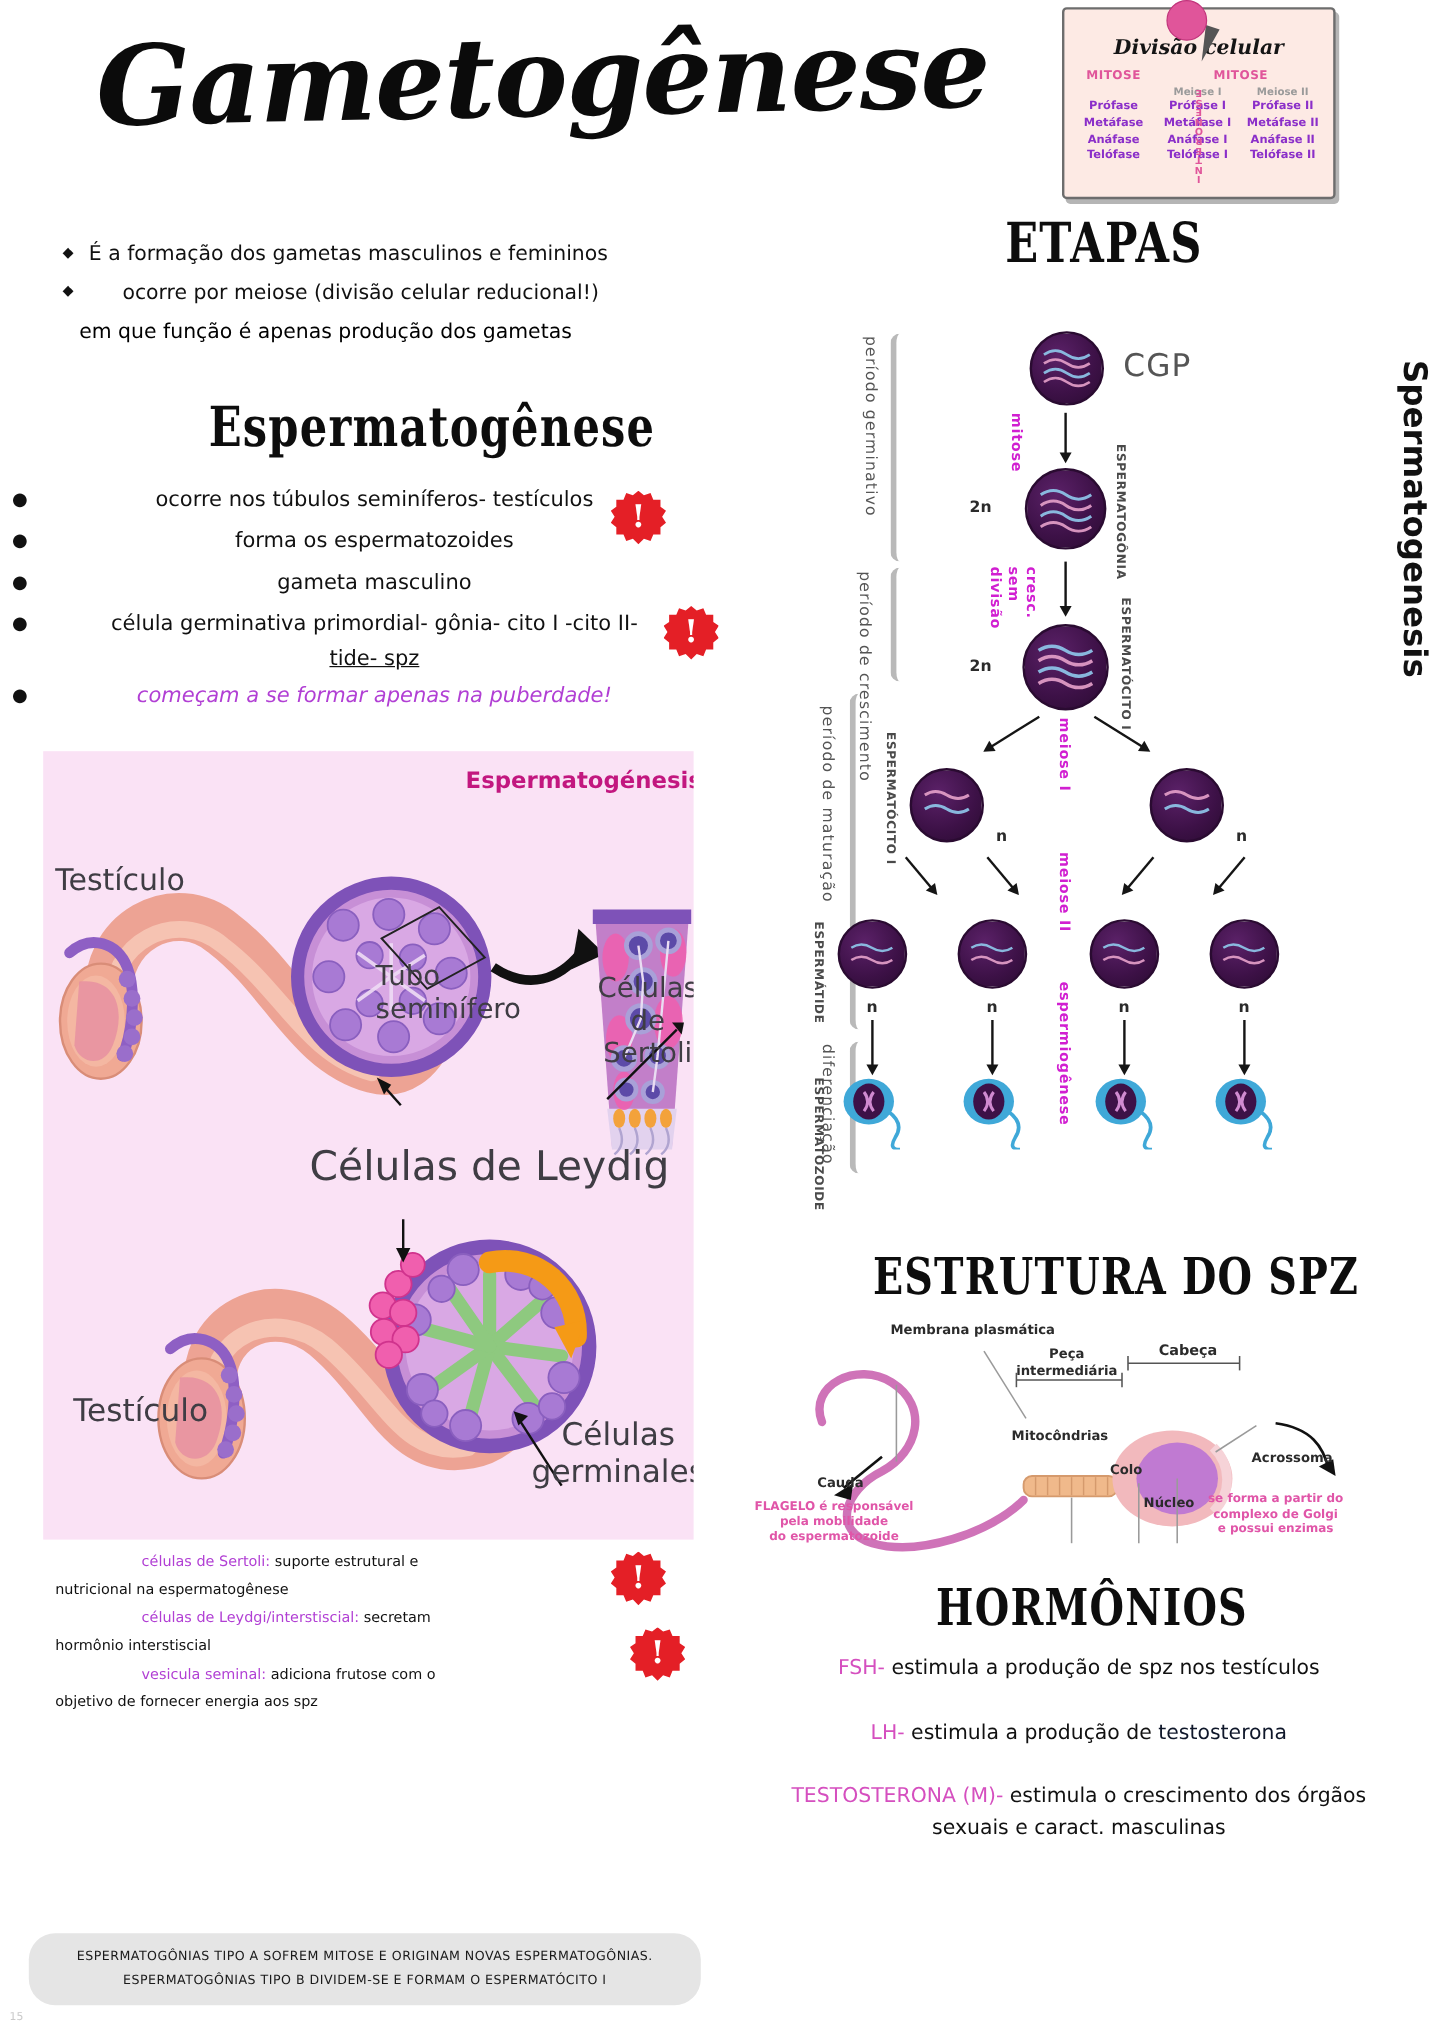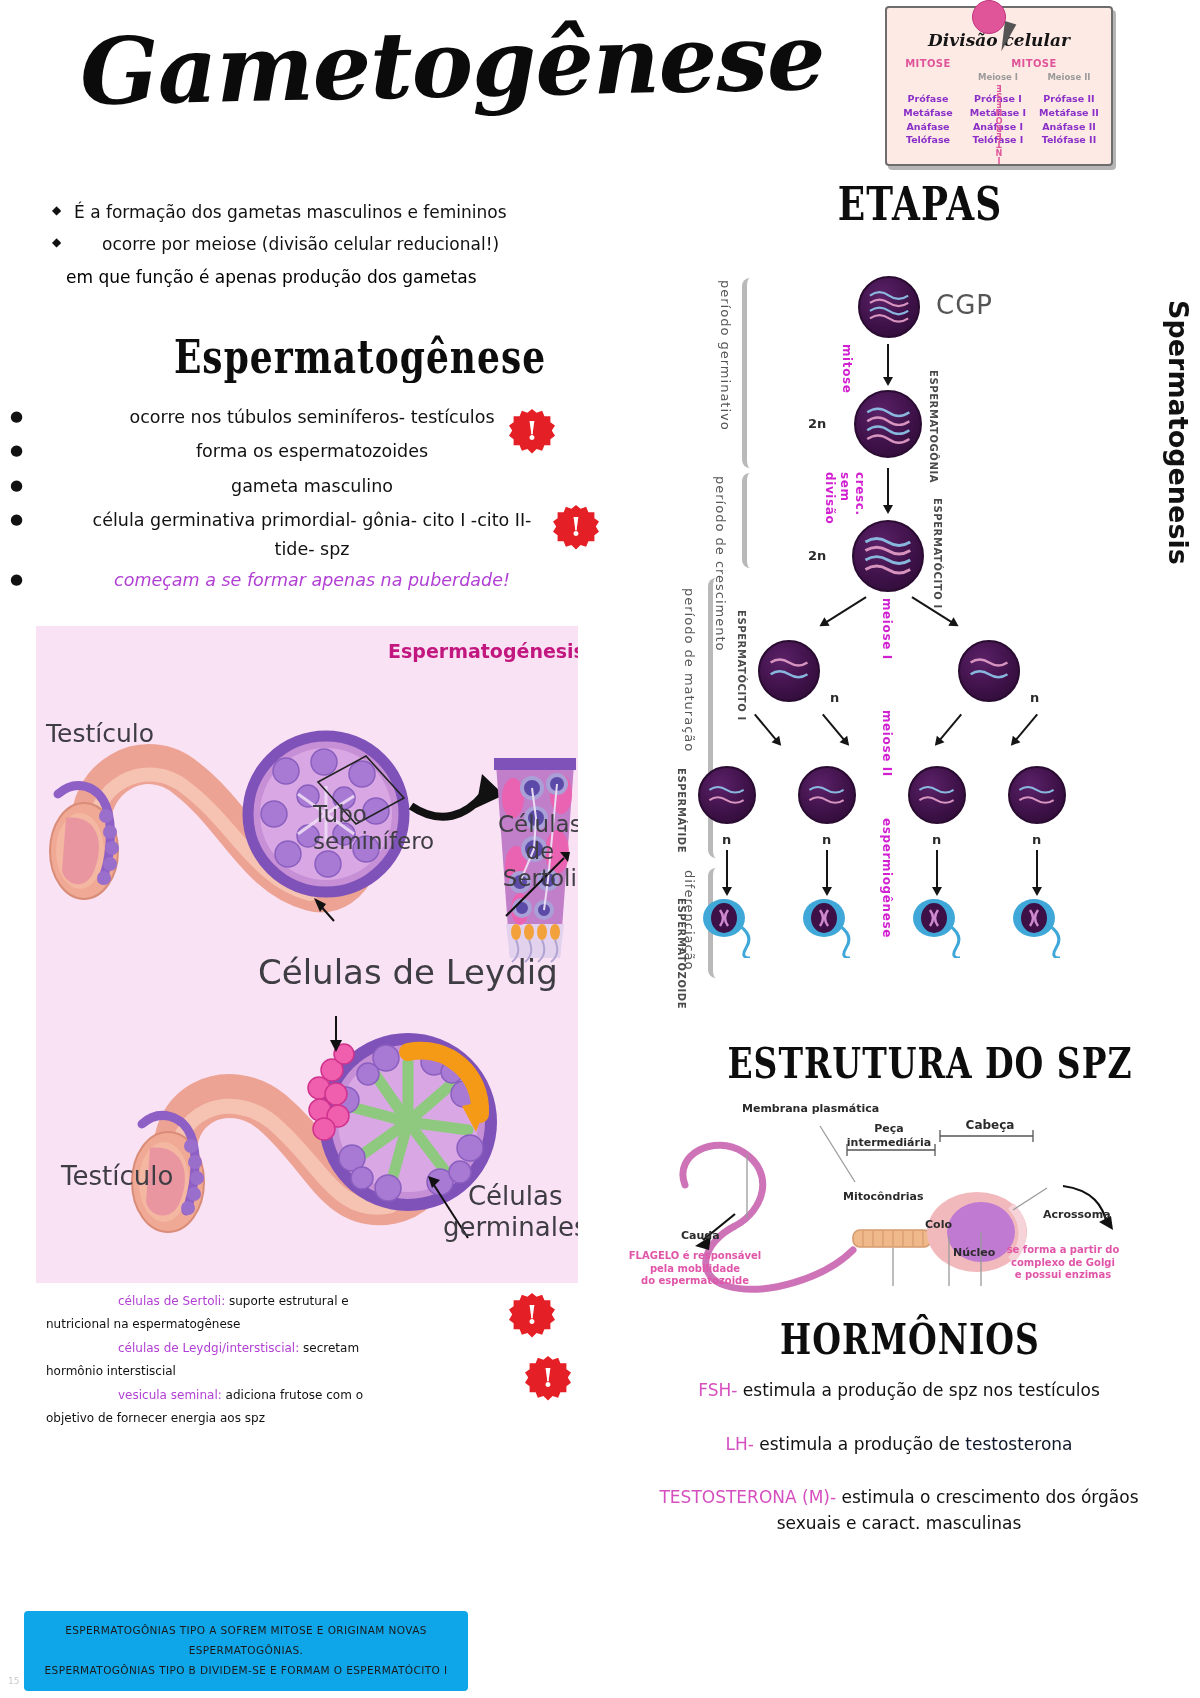--- a/index.html
+++ b/index.html
@@ -61,21 +61,21 @@
     font-size:17px; color:#151515;
   }
   .note-grid{ position:absolute; left:6px; top:50px; right:6px; }
   .note-head{ display:flex; font-size:10px; font-weight:bold; }
   .note-head .c1{ width:33%; text-align:center; color:#e0559a; letter-spacing:.4px; }
   .note-head .c2{ width:67%; text-align:center; color:#e0559a; letter-spacing:.4px; }
   .note-sub{ display:flex; font-size:8.5px; color:#9a9a9a; font-weight:bold; margin-top:3px; }
   .note-sub .s0{ width:33%; }
   .note-sub .s1{ width:33%; text-align:center; }
   .note-sub .s2{ width:34%; text-align:center; }
-  .note-cols{ display:flex; margin-top:10px; position:relative; }
+  .note-cols{ display:flex; position:relative; }
   .note-col{ width:33%; text-align:center; }
   .note-col.mid{ width:33%; }
   .note-col.rgt{ width:34%; }
   .note-col div{ font-size:9.5px; font-weight:bold; color:#8b2fc9; line-height:1.45; }
   #interonese{
     position:absolute; left:50%; top:-8px; transform:translateX(-50%) rotate(180deg);
     writing-mode:vertical-rl; text-orientation:upright;
     font-size:8px; font-weight:bold; color:#e0559a; letter-spacing:-1px;
   }
 
@@ -95,21 +95,21 @@
     transform-origin:center;
   }
   #esp-heading{ left:150px; top:335px; width:420px; text-align:center; font-size:36px; }
 
   
   #esp-list{ left:10px; top:405px; width:580px; }
   #esp-list .li{ display:flex; align-items:flex-start; line-height:1.45; margin-bottom:9px; }
   #esp-list .bul{ width:24px; font-size:15px; color:#111; line-height:1.5; }
   #esp-list .txt{ flex:1; text-align:center; font-size:17.5px; color:#111; }
   #esp-list .txt.p{ color:#b13fd4;font-style:italic; }
-  #esp-list .sub{ text-align:center; font-size:17.5px; color:#111; margin:-4px 0 9px 24px; }
+  #esp-list .sub{ text-align:center; font-size:17.5px; color:#111; margin:-4px 0 9px 24px;text-decoration:underline; }
 
   
   .burst{
     width:46px; height:46px; background:#e41f26;
     clip-path:polygon(50% 0%,60% 8%,72% 4%,77% 16%,90% 16%,90% 29%,100% 36%,93% 47%,100% 58%,90% 66%,90% 79%,77% 79%,72% 91%,60% 87%,50% 97%,40% 87%,28% 91%,23% 79%,10% 79%,10% 66%,0% 58%,7% 47%,0% 36%,10% 29%,10% 16%,23% 16%,28% 4%,40% 8%);
     display:flex; align-items:center; justify-content:center;
     color:#fff; font-weight:bold; font-size:26px;
     font-family:"DejaVu Serif", serif;
   }
   .burst span{ display:block; margin-top:-2px; }
@@ -129,22 +129,22 @@
   #lbl-testiculo-2{ left:25px; top:535px; font-size:26px; }
   #lbl-germinales{ left:407px; top:555px; font-size:26px; line-height:1.18; text-align:center; }
 
   
   #notes{ left:46px; top:1290px; width:540px; font-size:12px; line-height:1.95; color:#111; }
   #notes .ind{ padding-left:72px; }
   .note-line{ position:relative; }
 
   
   #footer-banner{
-    left:24px; top:1611px; width:444px; padding:10px 18px;
-    background:#0ea5e9; border-radius:4px;
+    left:24px; top:1611px; width:560px; padding:10px 18px;
+    background:#e5e5e5; border-radius:22px;
     text-align:center;
   }
   #footer-banner div{ font-size:10.5px; letter-spacing:.4px; color:#1a1a1a; line-height:1.9; }
 
   
   #etapas-h{ left:790px; top:182px; width:260px; text-align:center; font-size:36px; }
   #estrutura-h{ left:700px; top:1044px; width:460px; text-align:center; font-size:33px; }
   #hormonios-h{ left:740px; top:1320px; width:340px; text-align:center; font-size:33px; }
 
   

